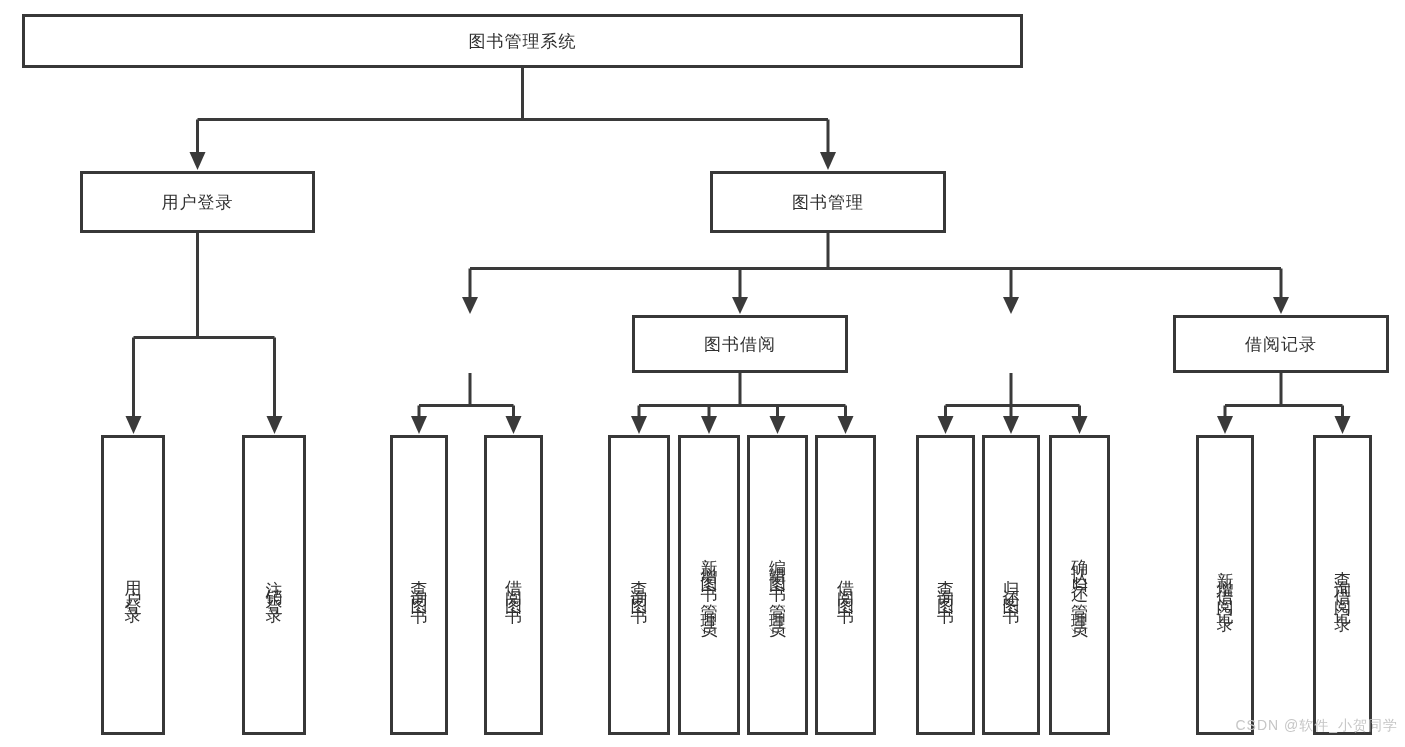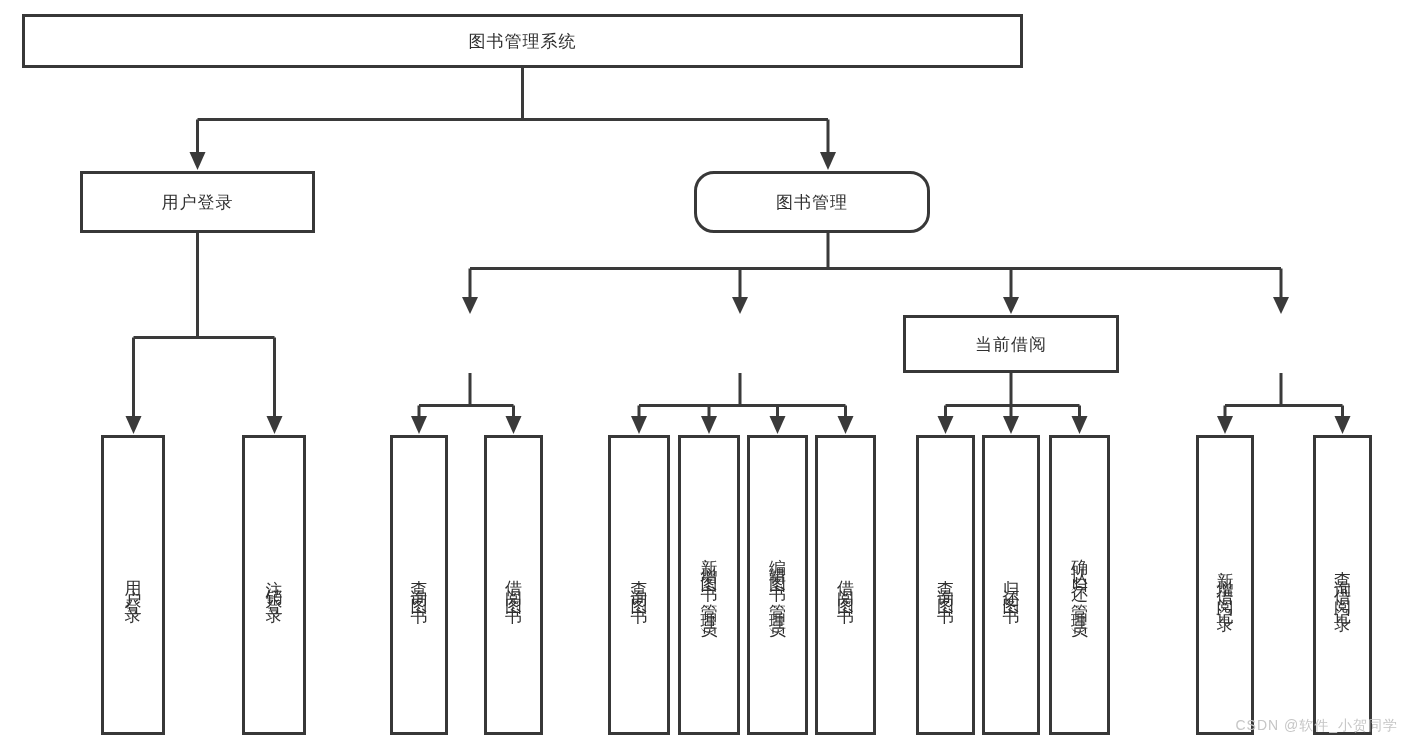--- a/index.html
+++ b/index.html
@@ -103,23 +103,24 @@
     <g>
       <path d="M1281 373 V407 M1225 405.5 H1342.5 M1225 405.5 V418 M1342.5 405.5 V418"></path>
       <polygon points="1217,416 1233,416 1225,434"></polygon>
       <polygon points="1334.5,416 1350.5,416 1342.5,434"></polygon>
     </g>
   </svg>
 
   <div class="box" style="left:22px; top:14px; width:1001px; height:54px;">图书管理系统</div>
 
   <div class="box" style="left:80px; top:171px; width:235px; height:62px;">用户登录</div>
-  <div class="box" style="left:694px; top:171px; width:236px; height:62px;border-radius:20px;">图书管理</div>
+  <div class="box" style="left:710px; top:171px; width:236px; height:62px;">图书管理</div>
 
-  <div class="box" style="left:903px; top:315px; width:216px; height:58px;">当前借阅</div>
+  <div class="box" style="left:632px; top:315px; width:216px; height:58px;">图书借阅</div>
+  <div class="box" style="left:1173px; top:315px; width:216px; height:58px;">借阅记录</div>
 
   <div class="box leaf" style="left:101px; top:435px; width:64px; height:300px;">
     <span class="vtext">用户登录</span>
   </div>
   <div class="box leaf" style="left:242px; top:435px; width:64px; height:300px;">
     <span class="vtext">注销登录</span>
   </div>
 
   <div class="box leaf" style="left:390px; top:435px; width:58px; height:300px;">
     <span class="vtext">查询图书</span>

